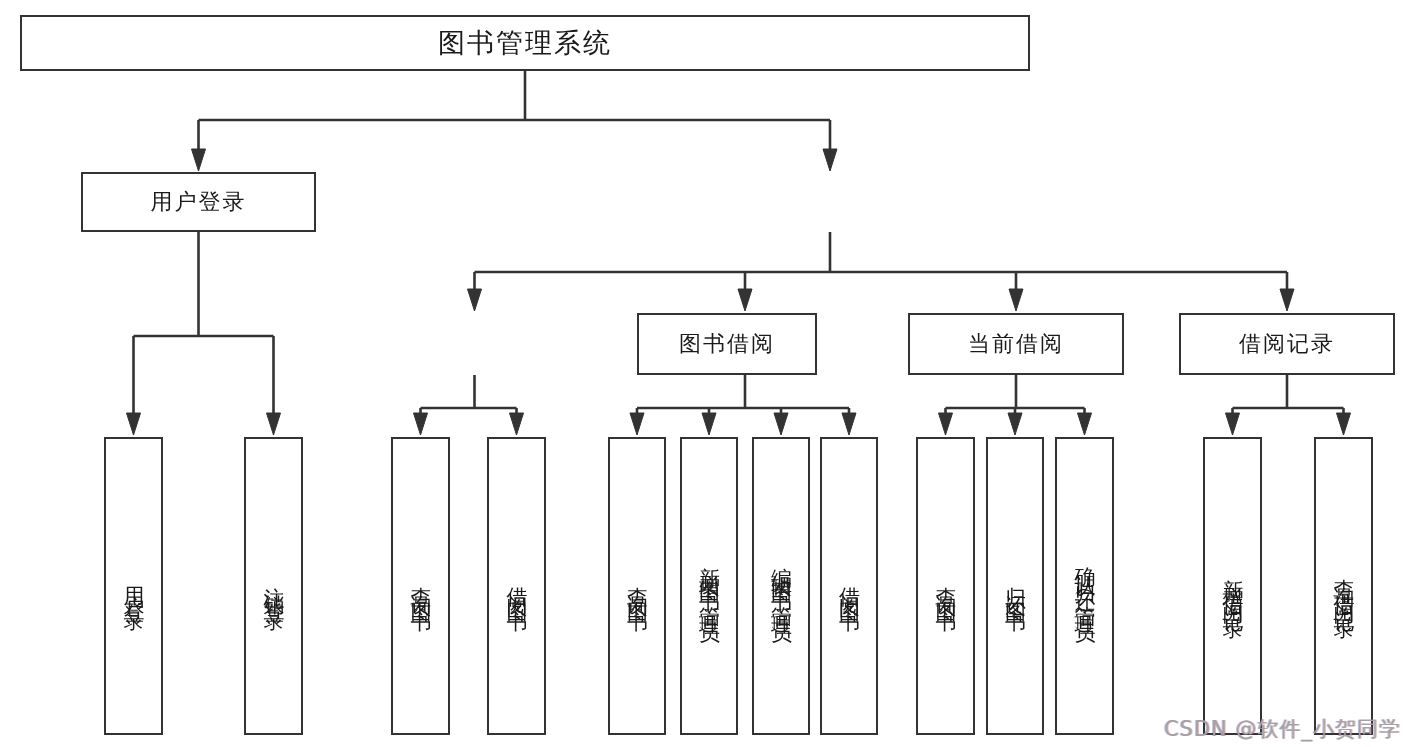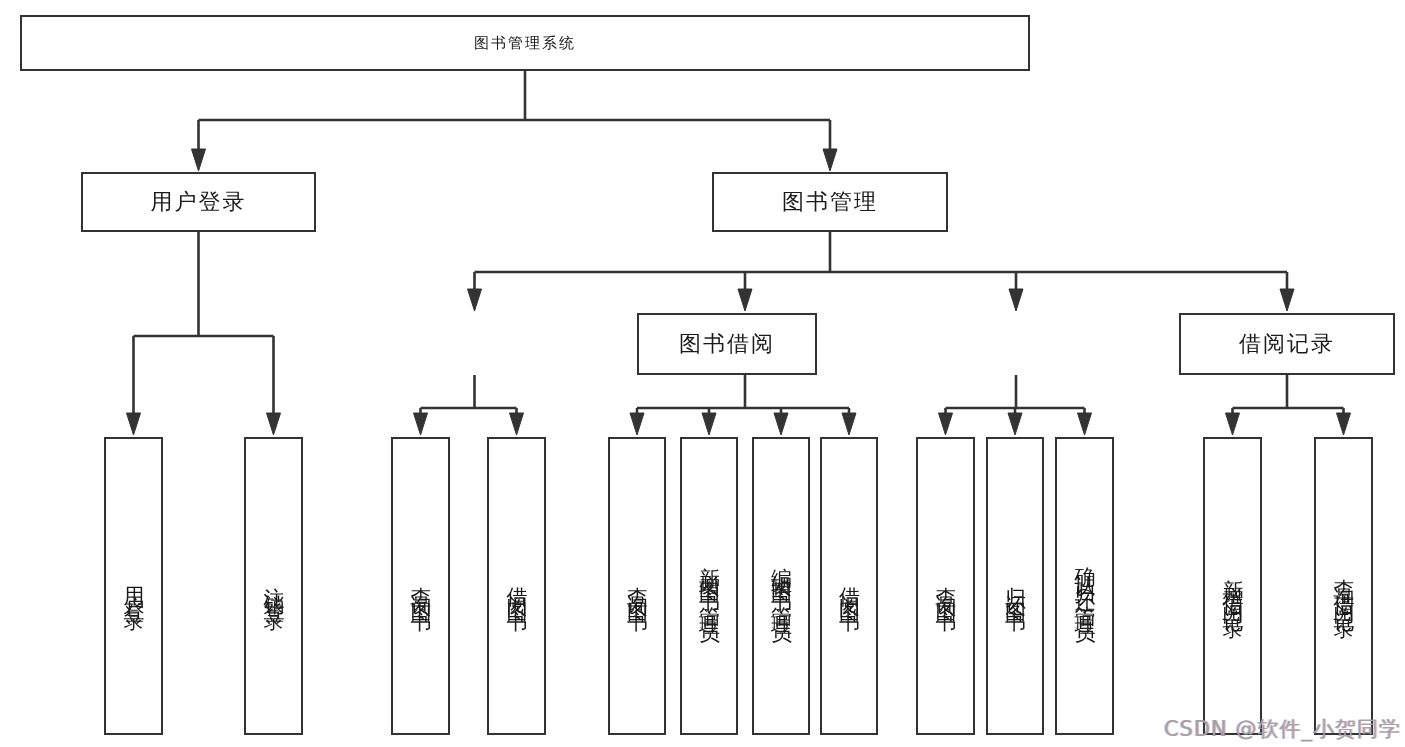--- a/index.html
+++ b/index.html
@@ -20,21 +20,21 @@
   .wires{position:absolute;left:0;top:0;width:1405px;height:747px;z-index:1;}
   .wires path{stroke:var(--line);stroke-width:2.6;fill:none;}
   .wires polygon{fill:var(--line);stroke:var(--line);stroke-width:1;}
   .box{
     position:absolute;box-sizing:border-box;z-index:2;
     background:var(--fill);border:2.5px solid var(--border);
     display:flex;align-items:center;justify-content:center;
     color:var(--ink);
   }
   .hlabel{font-size:22px;letter-spacing:2px;white-space:nowrap;}
-  .root-box .hlabel{font-size:15px;}
+  .root-box .hlabel{font-size:27px;}
   .vlabel{
     writing-mode:vertical-rl;
     font-size:21px;line-height:1;letter-spacing:8px;
     white-space:nowrap;
   }
   .watermark{
     position:absolute;right:4px;bottom:4px;z-index:3;
     font-size:21px;letter-spacing:1px;color:var(--wm);
     text-shadow:1px 0 rgba(200,60,60,.35),-1px 0 rgba(70,90,200,.35);
     white-space:nowrap;
@@ -95,26 +95,26 @@
     </g>
   </svg>
 
   <div class="box root-box" style="left:20px;top:15px;width:1010px;height:56px">
     <span class="hlabel">图书管理系统</span>
   </div>
 
   <div class="box" style="left:81px;top:172px;width:235px;height:60px">
     <span class="hlabel">用户登录</span>
   </div>
-  <div class="box" style="left:712px;top:172px;width:236px;height:60px">
-    <span class="hlabel">图书管理</span>
-  </div>
 
   <div class="box" style="left:637px;top:313px;width:180px;height:62px">
     <span class="hlabel">图书借阅</span>
+  </div>
+  <div class="box" style="left:908px;top:313px;width:216px;height:62px">
+    <span class="hlabel">当前借阅</span>
   </div>
   <div class="box" style="left:1179px;top:313px;width:216px;height:62px">
     <span class="hlabel">借阅记录</span>
   </div>
 
   <div class="box" style="left:104px;top:437px;width:59px;height:298px">
     <span class="vlabel">用户登录</span>
   </div>
   <div class="box" style="left:244px;top:437px;width:59px;height:298px">
     <span class="vlabel">注销登录</span>

